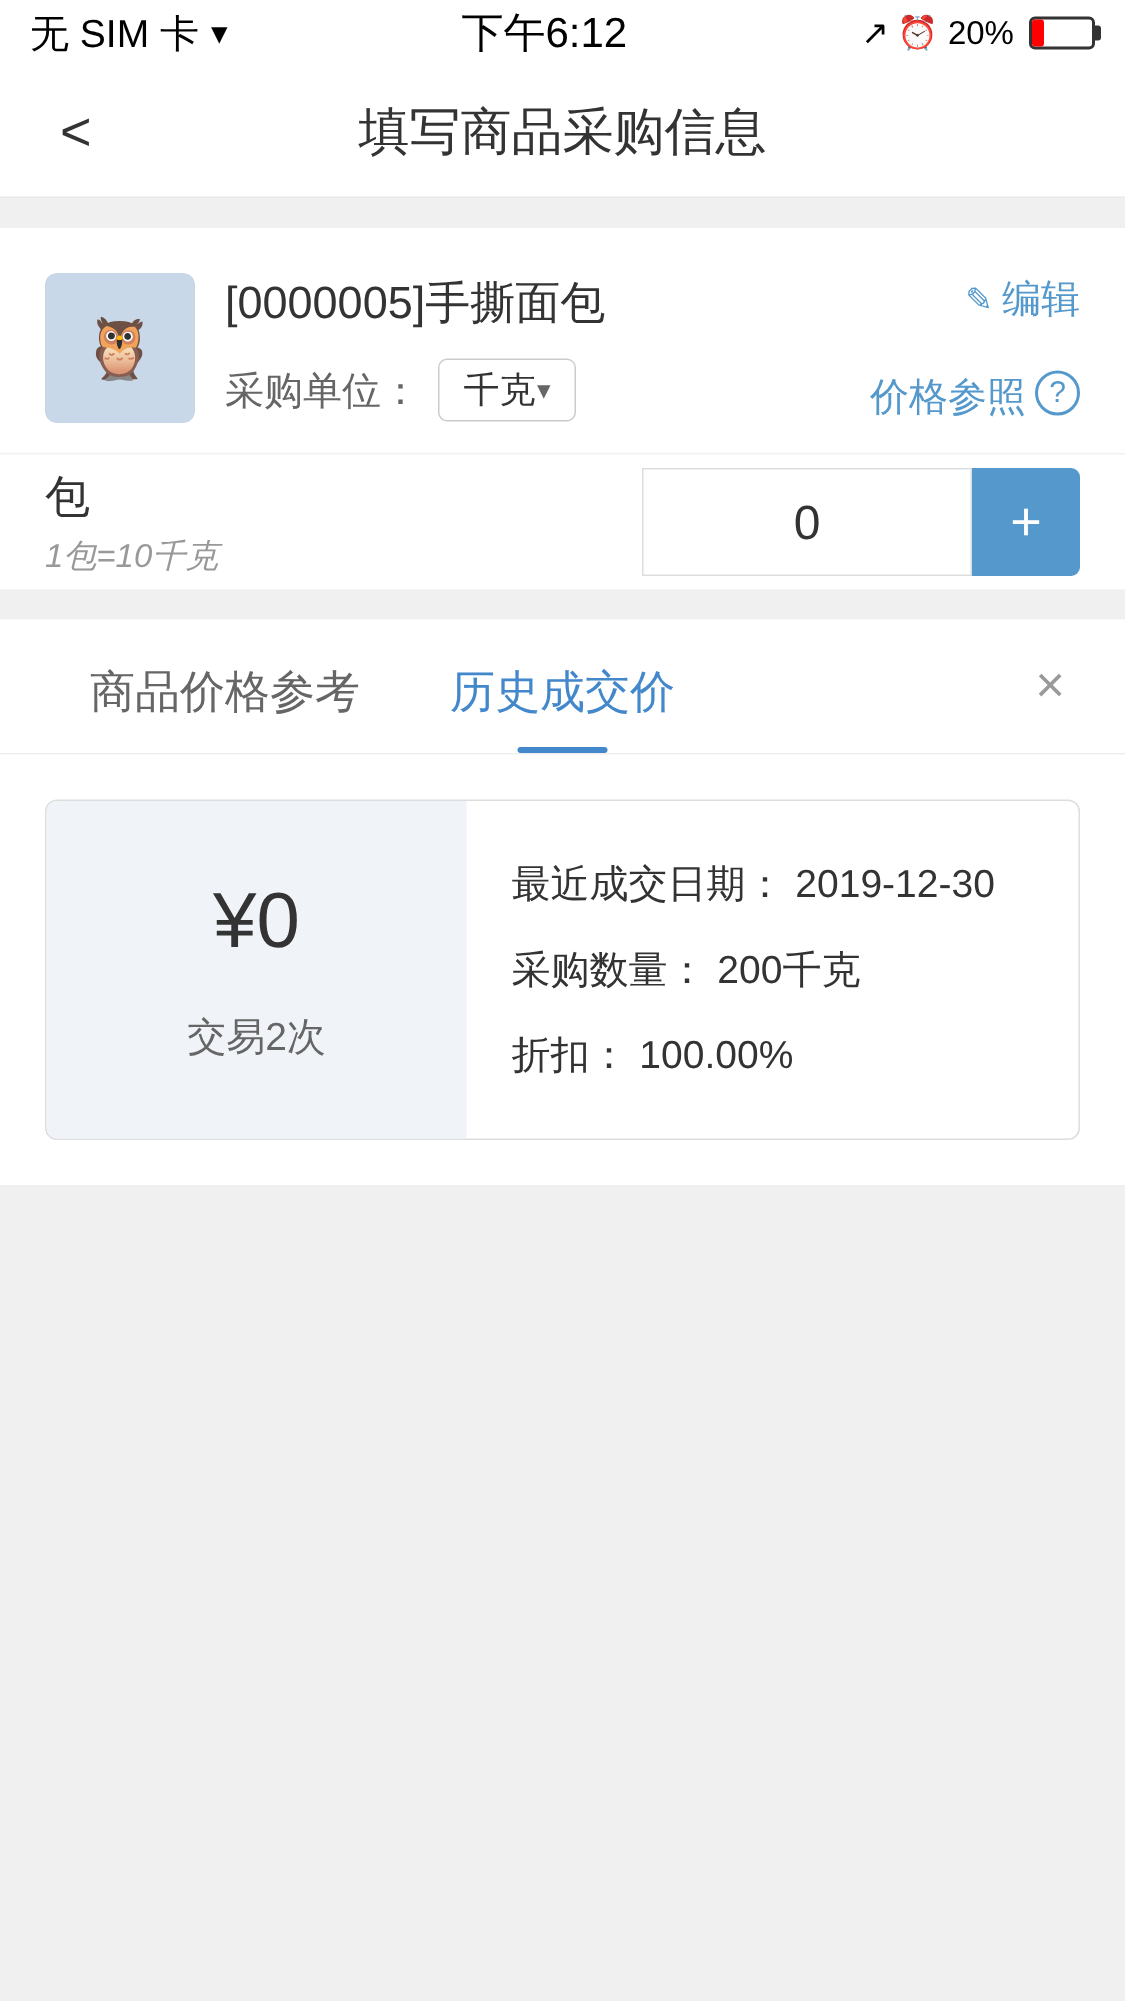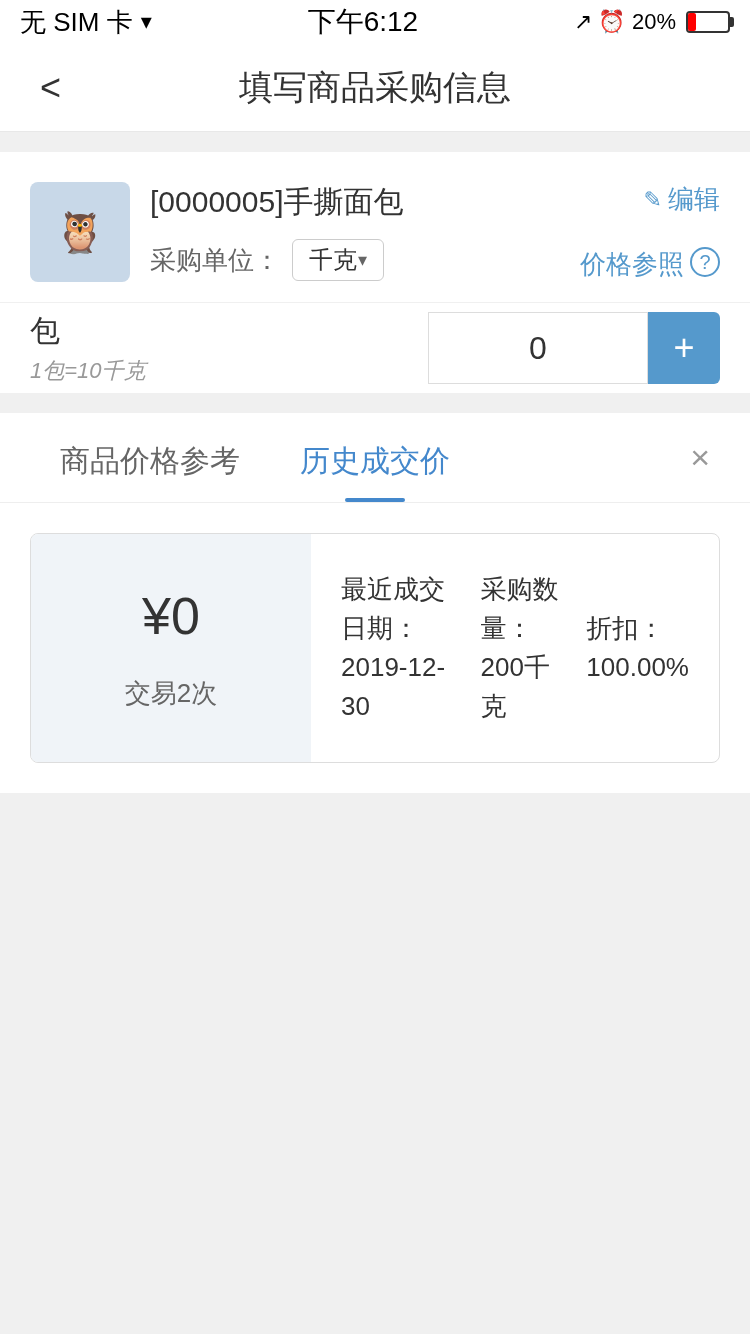--- a/index.html
+++ b/index.html
@@ -316,24 +316,23 @@
     }
     .history-trade-count {
       font-size: 26px;
       color: #666;
       margin-top: 20px;
     }
     .history-details-section {
       flex: 1;
       padding: 36px 30px;
       display: flex;
-      flex-direction: row;
+      flex-direction: column;
       gap: 18px;
       justify-content: center;
-      align-items: center;
     }
     .history-detail-row {
       font-size: 26px;
       color: #333;
       line-height: 1.5;
     }
 
     
     .main-content {
       background: #f0f0f0;

